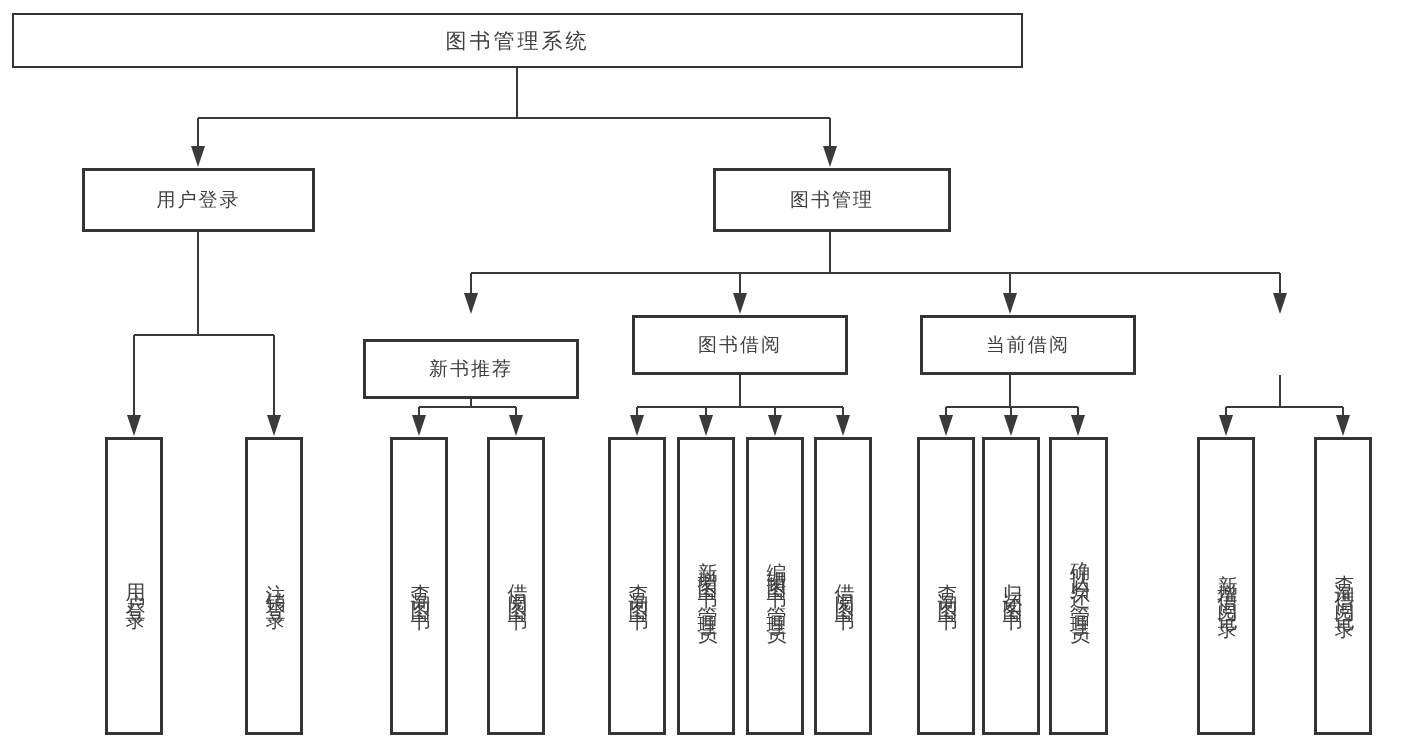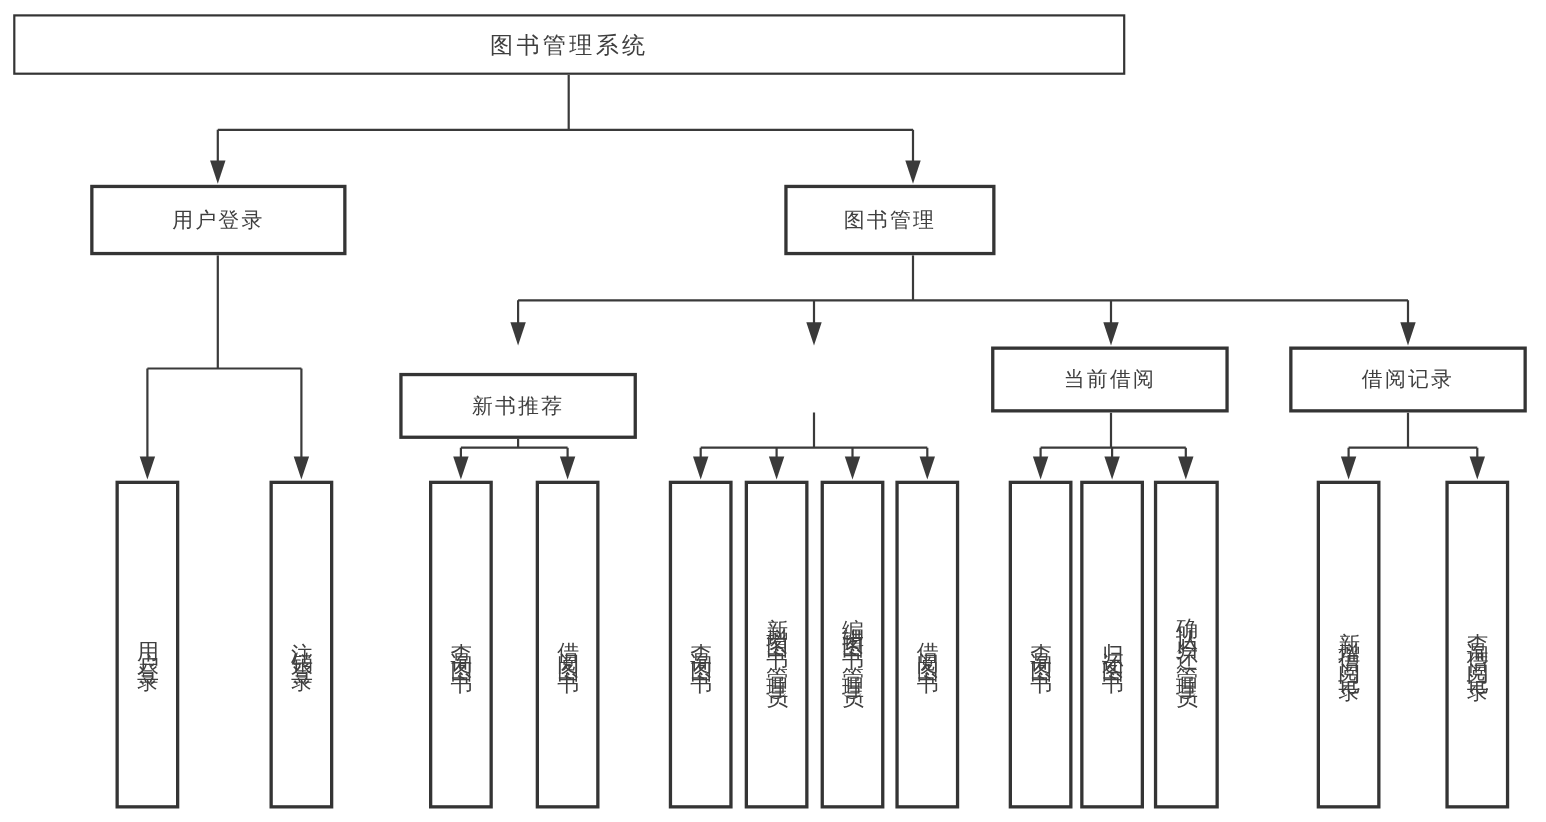--- a/index.html
+++ b/index.html
@@ -5,21 +5,21 @@
   :root{
     --line:#3a3a3a;
     --border:#343434;
     --text:#3f3f3f;
     --wm:#b5b5b5;
     --bg:#ffffff;
   }
   html,body{margin:0;padding:0;background:var(--bg);}
   .canvas{
     position:relative;width:1405px;height:747px;background:var(--bg);
-    font-family:Liberation Sans, sans-serif;
+    font-family:Liberation Mono, monospace;
     color:var(--text);overflow:hidden;
   }
   .connectors{position:absolute;left:0;top:0;color:var(--line);}
   .box{
     position:absolute;background:#fff;border:3px solid var(--border);
     box-sizing:border-box;display:flex;align-items:center;justify-content:center;
   }
   .root-box{border-width:2px;}
   .root-label{font-size:21px;letter-spacing:3px;font-weight:400;}
   .hlabel{font-size:19px;letter-spacing:2px;}
@@ -70,32 +70,32 @@
     </g>
   </svg>
 
   <div class="box root-box" style="left:12px;top:13px;width:1011px;height:55px;">
     <span class="root-label">图书管理系统</span>
   </div>
 
   <div class="box" style="left:82px;top:168px;width:233px;height:64px;">
     <span class="hlabel">用户登录</span>
   </div>
-  <div class="box" style="left:713px;top:168px;width:192px;height:64px;">
+  <div class="box" style="left:713px;top:168px;width:238px;height:64px;">
     <span class="hlabel">图书管理</span>
   </div>
 
   <div class="box" style="left:363px;top:315px;width:216px;height:60px;margin-top:24px;">
     <span class="hlabel">新书推荐</span>
   </div>
-  <div class="box" style="left:901px;top:315px;width:216px;height:60px;">
+  <div class="box" style="left:632px;top:315px;width:216px;height:60px;">
+    <span class="hlabel">图书借阅</span>
+  </div>
+  <div class="box" style="left:920px;top:315px;width:216px;height:60px;">
     <span class="hlabel">当前借阅</span>
-  </div>
-  <div class="box" style="left:1172px;top:315px;width:216px;height:60px;">
-    <span class="hlabel">借阅记录</span>
   </div>
 
   <div class="box vbox" style="left:105px;top:437px;width:58px;height:298px;">
     <span class="vtext">用户登录</span>
   </div>
   <div class="box vbox" style="left:245px;top:437px;width:58px;height:298px;">
     <span class="vtext">注销登录</span>
   </div>
 
   <div class="box vbox" style="left:390px;top:437px;width:58px;height:298px;">

